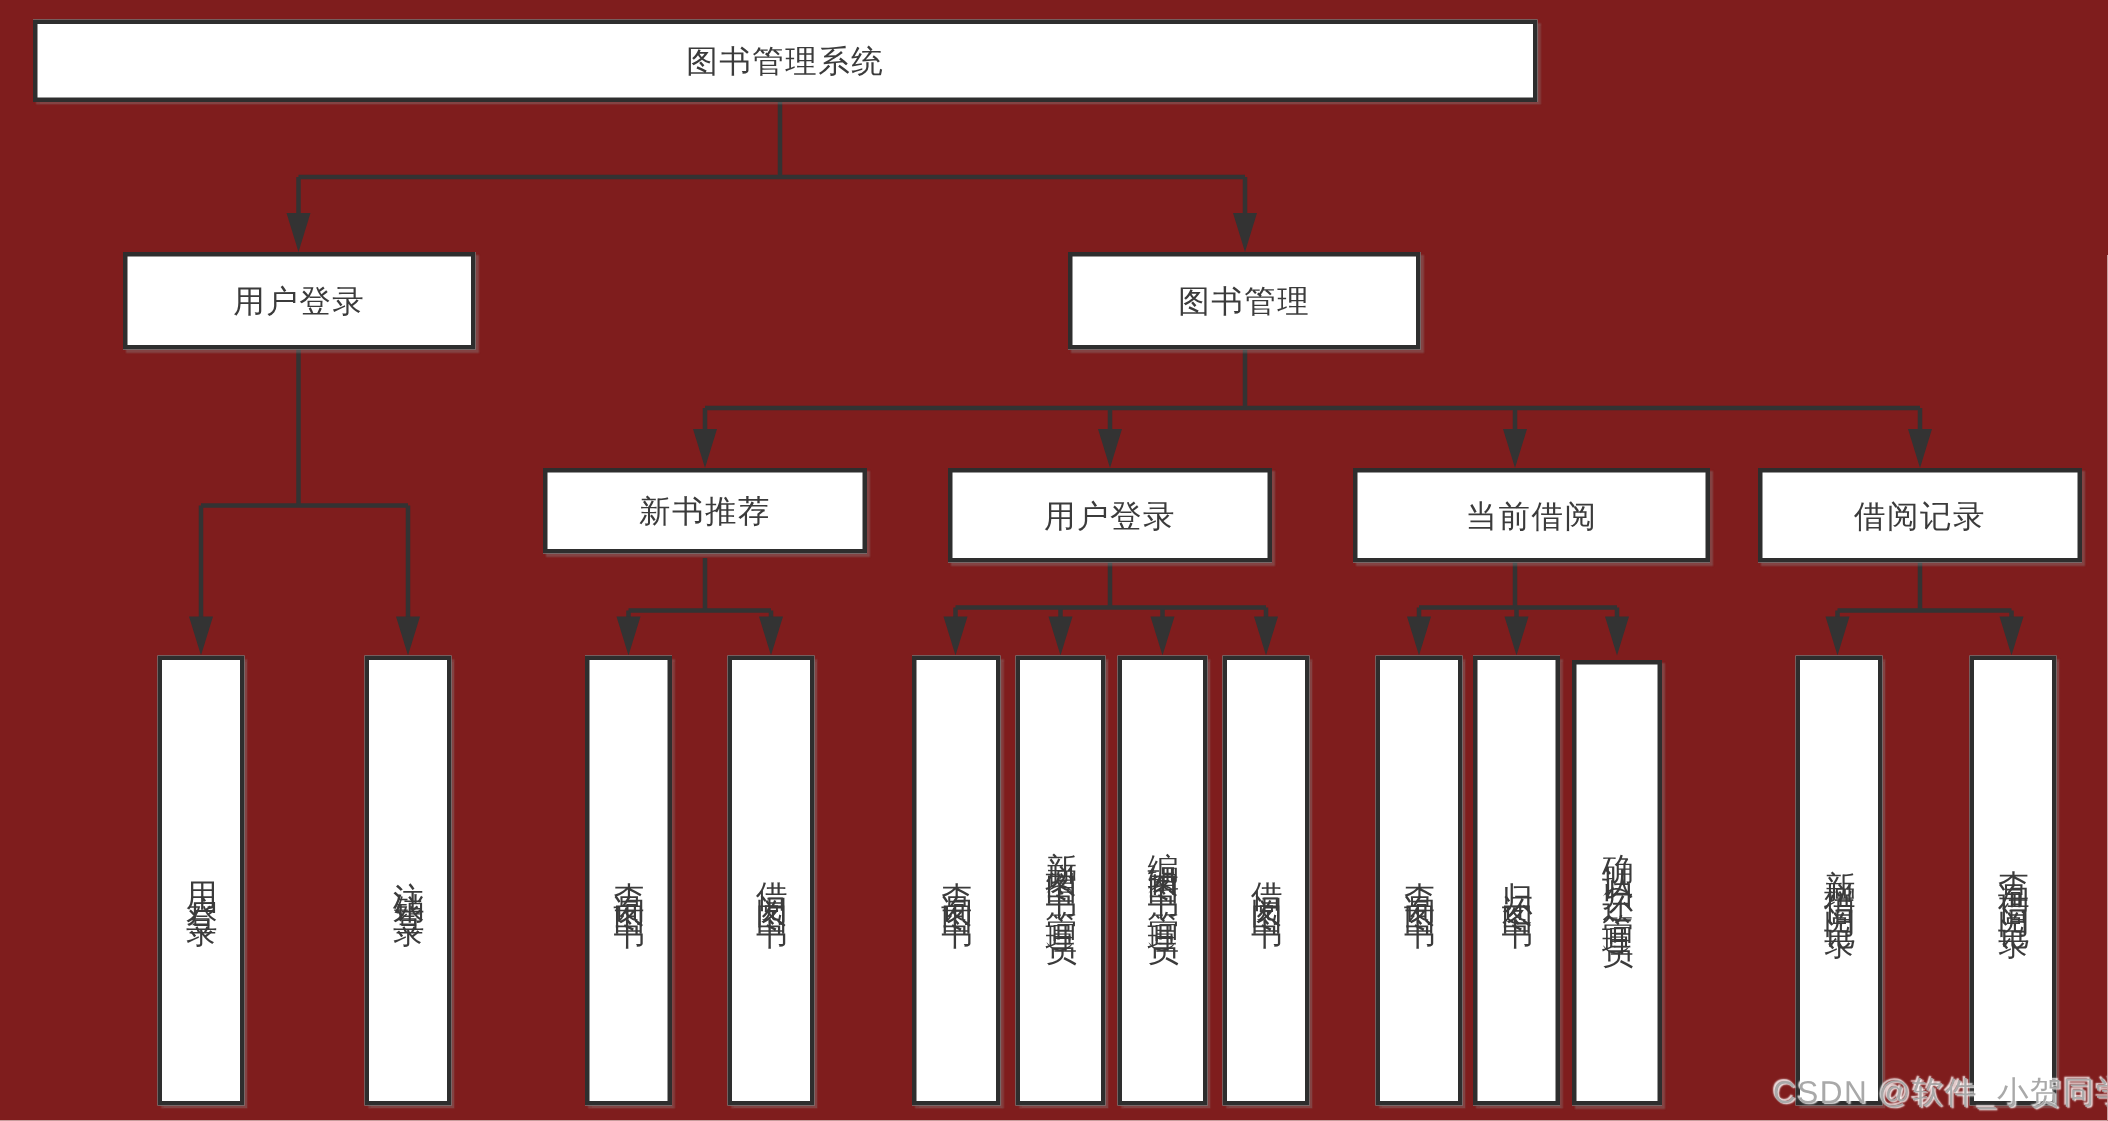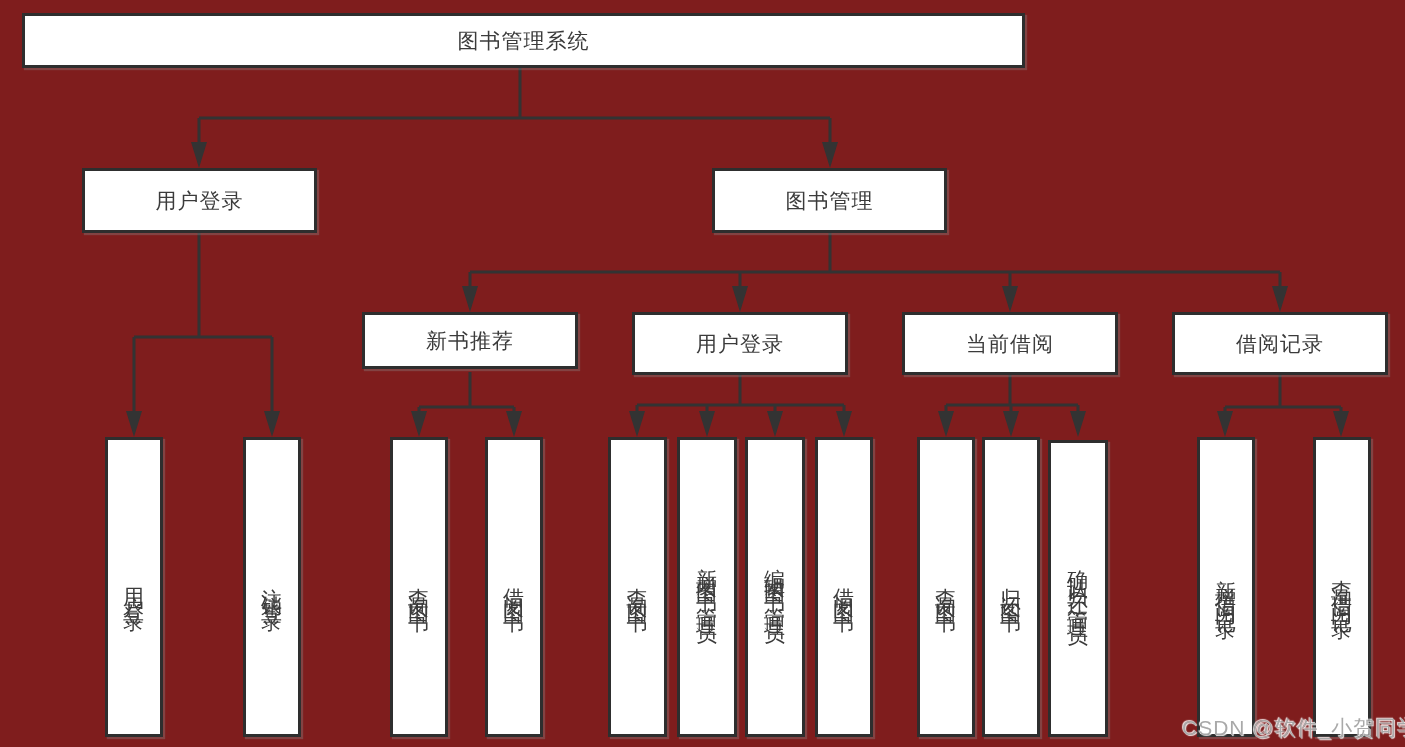--- a/index.html
+++ b/index.html
@@ -94,21 +94,21 @@
     </g>
   </svg>
 
   <div class="node h" style="left:22px;top:13px;width:1003px;height:55px;">图书管理系统</div>
 
   <div class="node h" style="left:82px;top:168px;width:235px;height:65px;">用户登录</div>
   <div class="node h" style="left:712px;top:168px;width:235px;height:65px;">图书管理</div>
 
   <div class="node h" style="left:362px;top:312px;width:216px;height:57px;">新书推荐</div>
   <div class="node h" style="left:632px;top:312px;width:216px;height:63px;">用户登录</div>
-  <div class="node h" style="left:902px;top:312px;width:216px;height:63px;">当前借阅</div>
+  <div class="node h" style="left:902px;top:312px;width:238px;height:63px;">当前借阅</div>
   <div class="node h" style="left:1172px;top:312px;width:216px;height:63px;">借阅记录</div>
 
   <div class="node v" style="left:105px;top:437px;width:58px;height:300px;">用户登录</div>
   <div class="node v" style="left:243px;top:437px;width:58px;height:300px;">注销登录</div>
 
   <div class="node v" style="left:390px;top:437px;width:58px;height:300px;">查询图书</div>
   <div class="node v" style="left:485px;top:437px;width:58px;height:300px;">借阅图书</div>
 
   <div class="node v" style="left:608px;top:437px;width:59px;height:300px;">查询图书</div>
   <div class="node v" style="left:677px;top:437px;width:60px;height:300px;">新增图书（管理员）</div>

